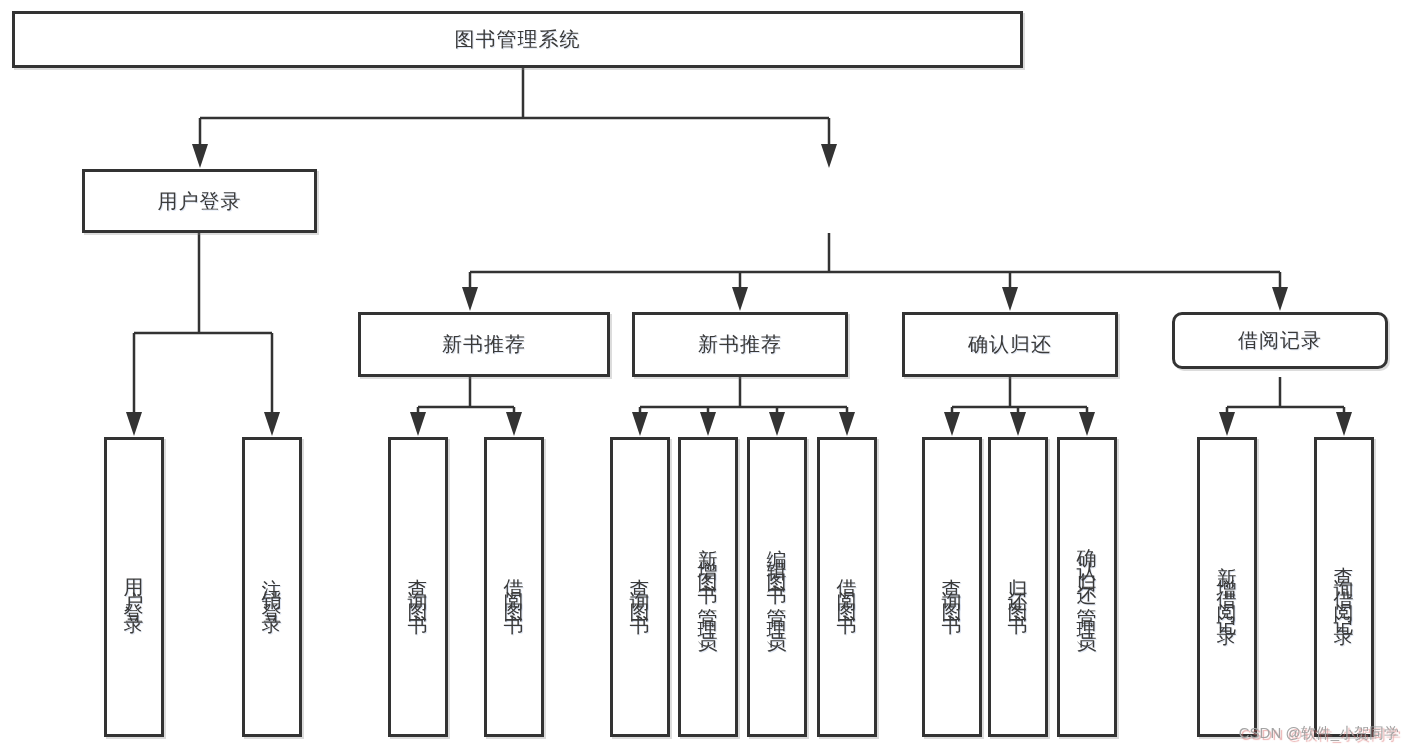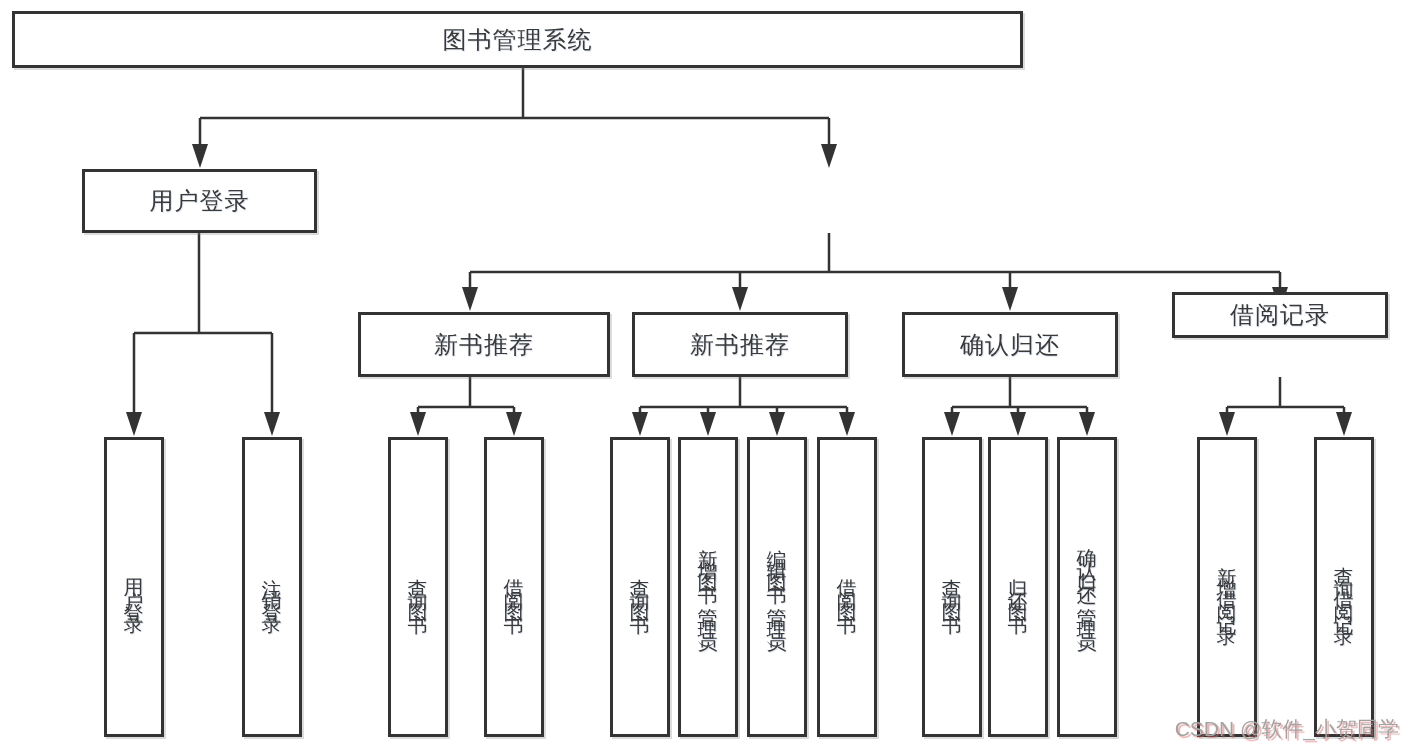--- a/index.html
+++ b/index.html
@@ -17,41 +17,41 @@
     background:#ffffff;
     border:3px solid #333333;
     display:flex;
     align-items:center;
     justify-content:center;
     color:#3a3a3a;
     box-shadow:2px 2px 0 rgba(140,140,140,0.30);
     z-index:2;
   }
   .hbox{
-    font-size:24px;
+    font-size:20px;
     letter-spacing:1px;
     text-shadow:1px 1px 0 rgba(130,160,210,0.25);
     white-space:nowrap;
   }
   .vbox{z-index:2;}
   .vbox .vtext{
     writing-mode:vertical-rl;
     text-orientation:mixed;
     font-size:20px;
     letter-spacing:12px;
     line-height:1;
     color:#3a3a3a;
     text-shadow:1px 1px 0 rgba(130,160,210,0.25);
     white-space:nowrap;
   }
   .watermark{
     position:absolute;
     right:6px;
     bottom:4px;
-    font-size:21px;
+    font-size:15px;
     color:#a3a3a3;
     text-shadow:2px 2px 1px rgba(217,108,108,0.55);
     z-index:3;
     white-space:nowrap;
   }
 </style>
 </head>
 <body>
 
 <div class="canvas">
@@ -88,21 +88,21 @@
     </g>
   </svg>
 
   <div class="box hbox" style="left:12px;top:11px;width:1011px;height:57px;">图书管理系统</div>
 
   <div class="box hbox" style="left:82px;top:169px;width:235px;height:64px;">用户登录</div>
 
   <div class="box hbox" style="left:358px;top:312px;width:252px;height:65px;">新书推荐</div>
   <div class="box hbox" style="left:632px;top:312px;width:216px;height:65px;">新书推荐</div>
   <div class="box hbox" style="left:902px;top:312px;width:216px;height:65px;">确认归还</div>
-  <div class="box hbox" style="left:1172px;top:292px;width:216px;height:46px;">借阅记录</div>
+  <div class="box hbox" style="left:1172px;top:312px;width:216px;height:57px;border-radius:10px;">借阅记录</div>
 
   <div class="box vbox" style="left:104px;top:437px;width:60px;height:300px;">
     <span class="vtext">用户登录</span>
   </div>
   <div class="box vbox" style="left:242px;top:437px;width:60px;height:300px;">
     <span class="vtext">注销登录</span>
   </div>
 
   <div class="box vbox" style="left:388px;top:437px;width:60px;height:300px;">
     <span class="vtext">查询图书</span>

